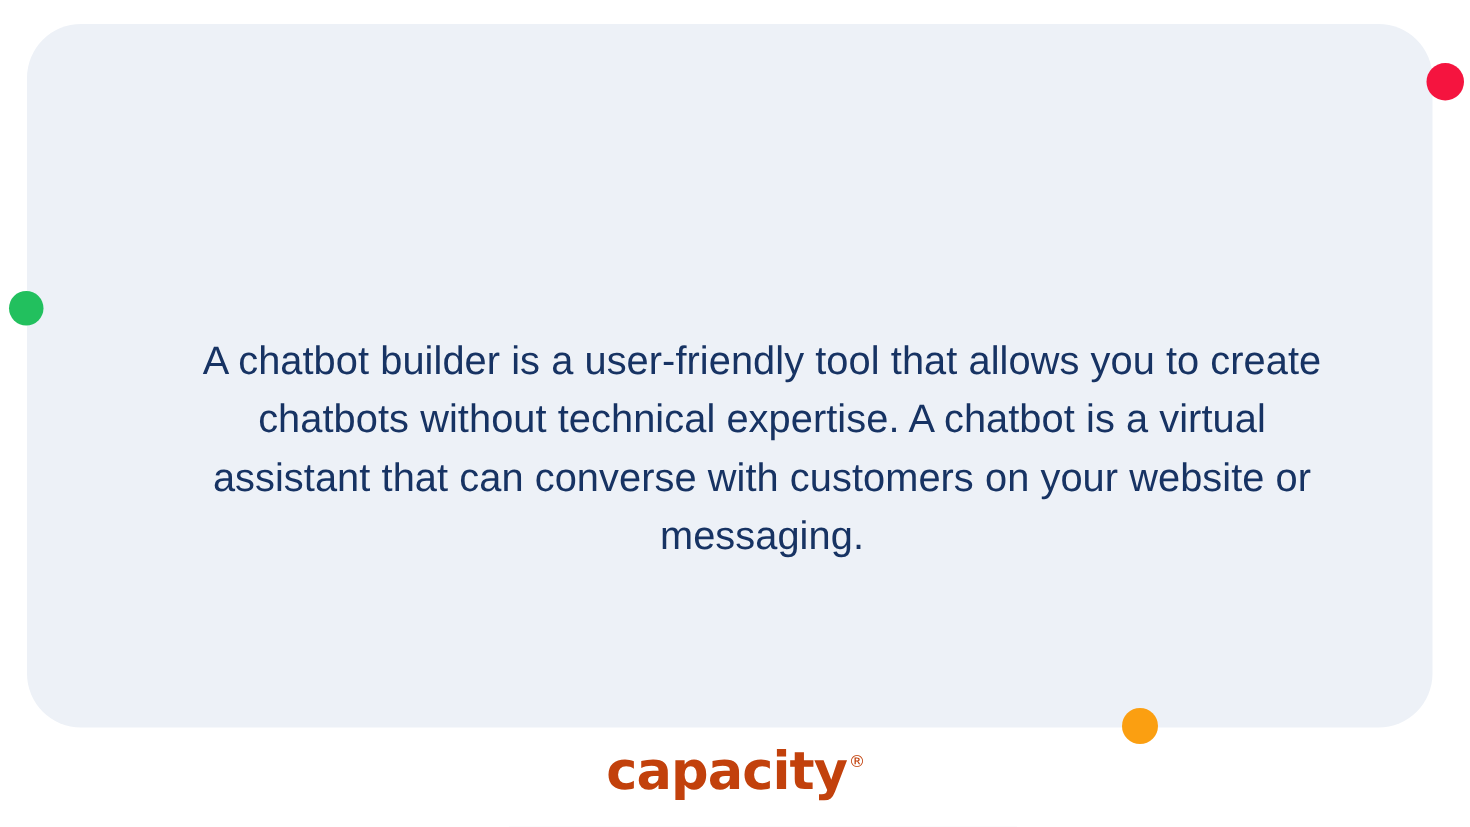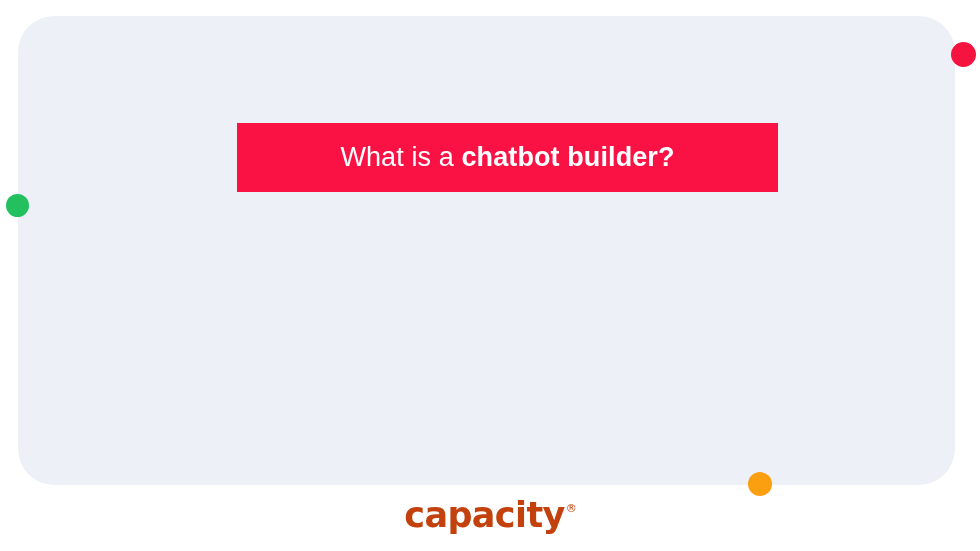--- a/index.html
+++ b/index.html
@@ -118,24 +118,22 @@
     position: relative;
     top: -9px;
     left: 1px;
   }
 </style>
 </head>
 <body>
 
 <div id="infographic-card">
 
-  <div id="title-banner">
-    <span class="title-text"><span class="title-lead">What is a </span><span class="title-strong">chatbot builder?</span></span>
-  </div>
 
+  <div id="body-paragraph">A chatbot builder is a user-friendly tool that allows you to create chatbots without technical expertise. A chatbot is a virtual assistant that can converse with customers on your website or messaging.</div>
 
 </div>
 
 <div class="deco-dot" id="dot-red"></div>
 <div class="deco-dot" id="dot-green"></div>
 <div class="deco-dot" id="dot-orange"></div>
 
 <div id="brand-logo">
   <span class="logo-word">capacity</span><span class="logo-tm">®</span>
 </div>

